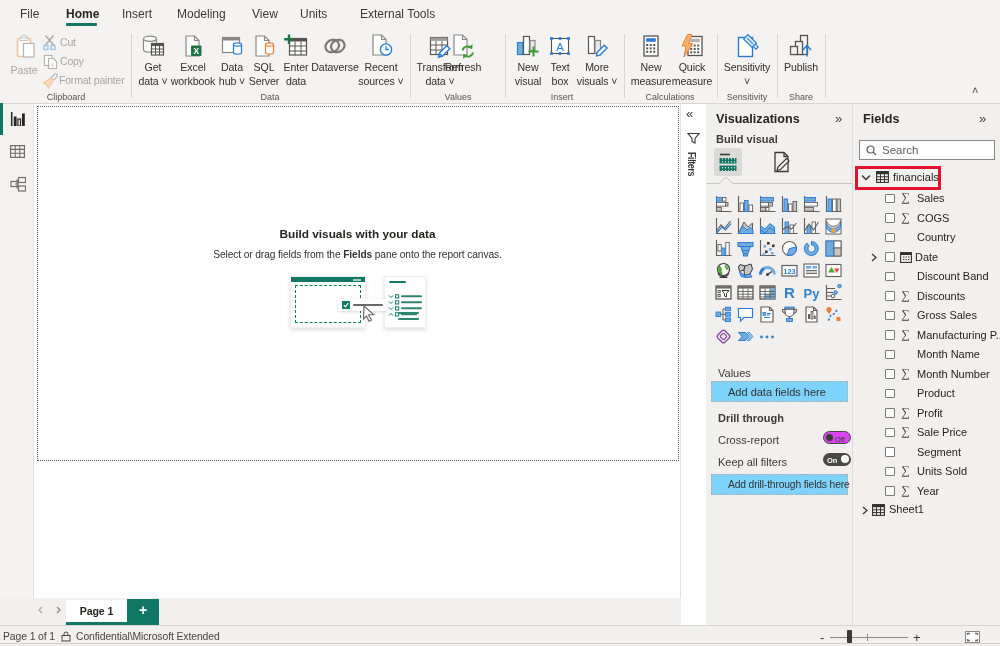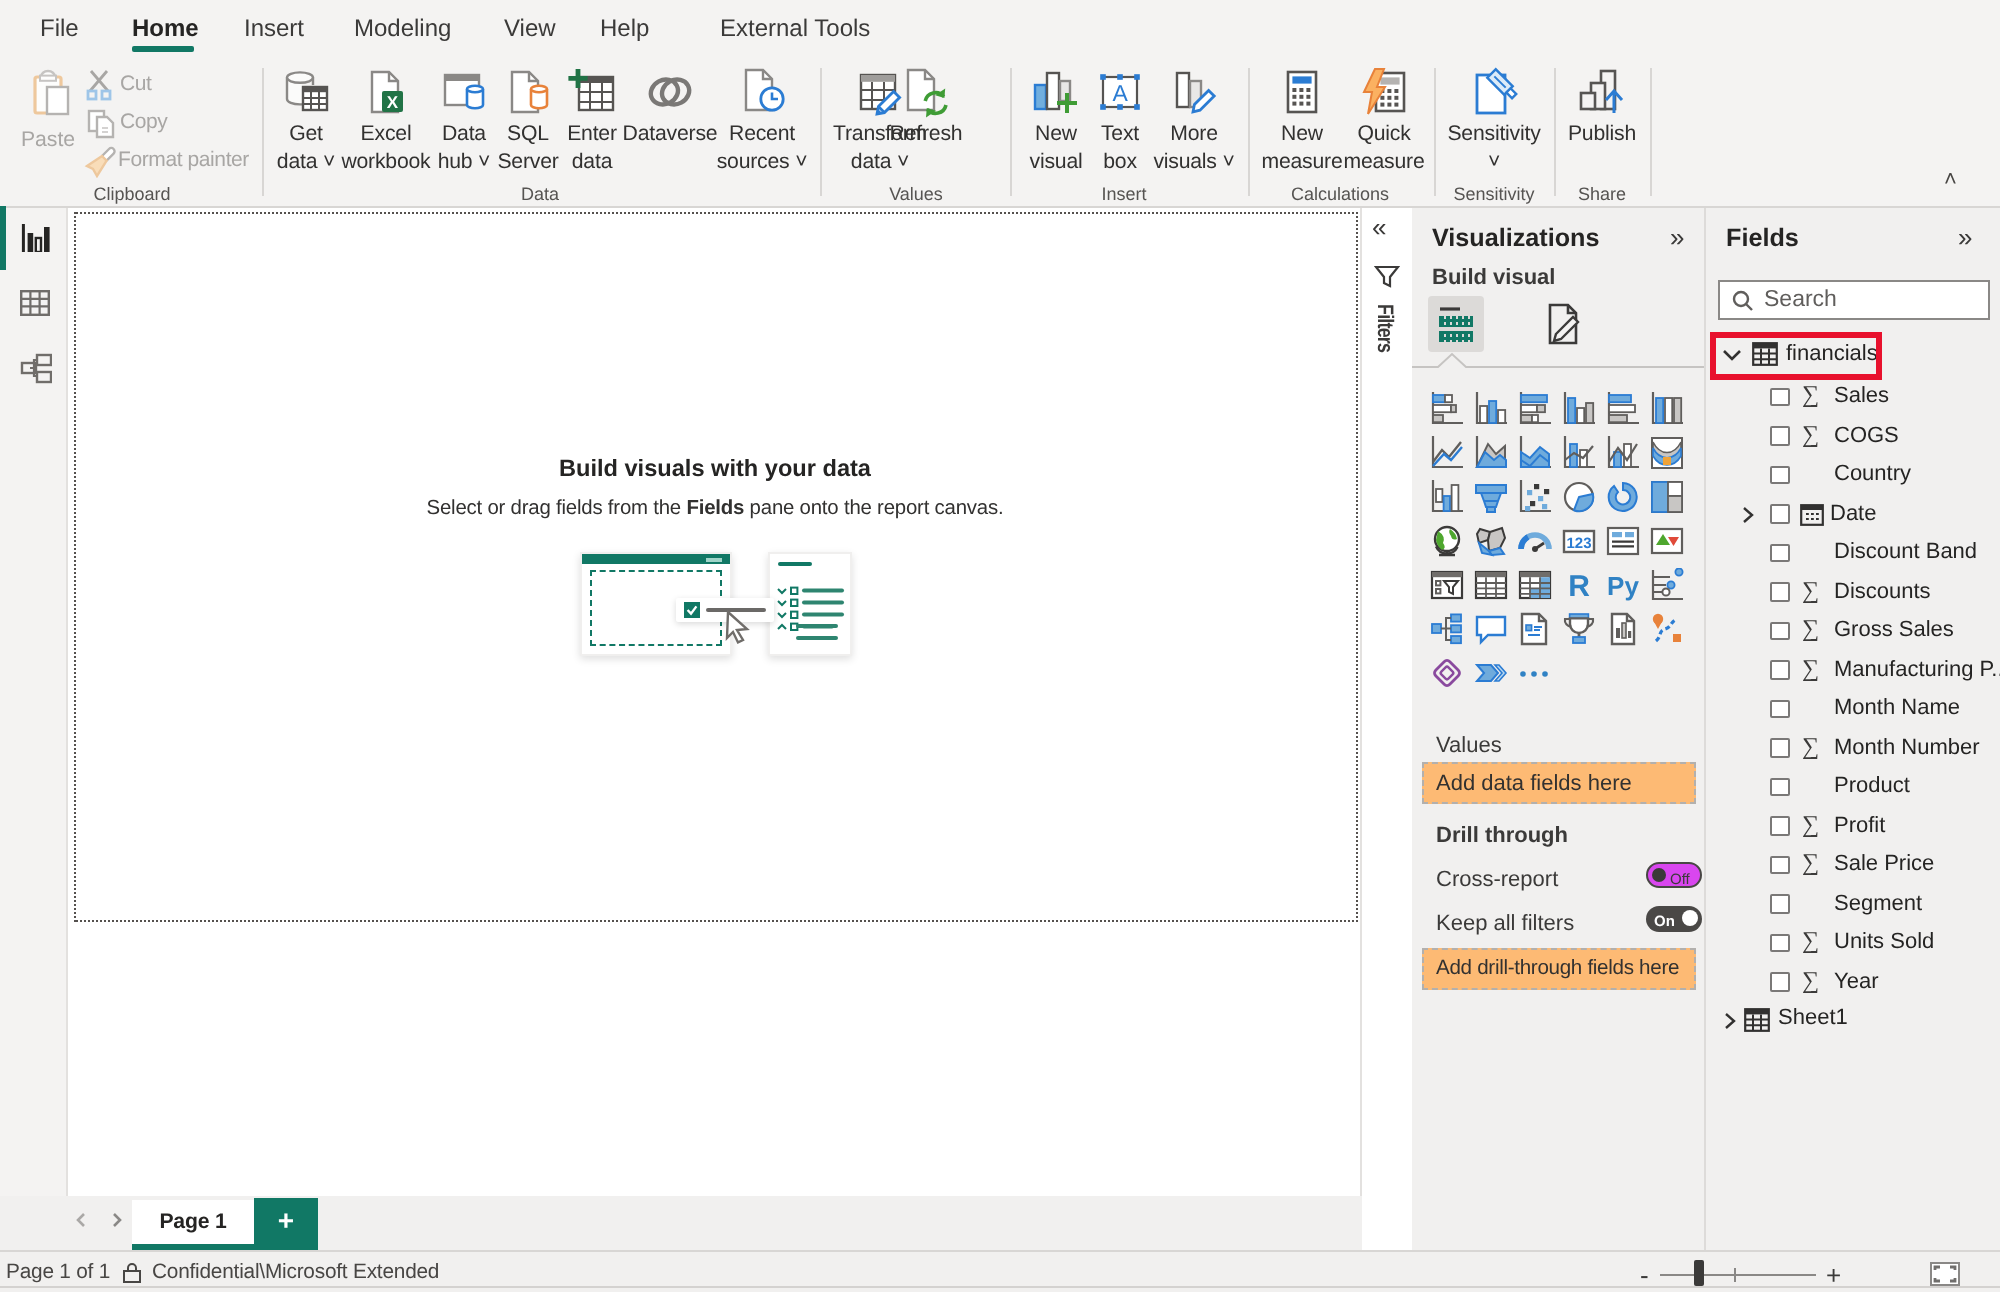--- a/index.html
+++ b/index.html
@@ -17,31 +17,31 @@
 .sidebar{left:0;top:104px;width:34px;height:494px;background:var(--bg);border-right:1px solid #e3e1df;}
 .canvas{left:35px;top:104px;width:645px;height:494px;background:#fff;}
 .fstrip{left:680px;top:104px;width:26px;height:521px;background:#fff;border-left:1px solid #e3e1df;}
 .vizpane{left:706px;top:104px;width:146px;height:521px;background:var(--bg2);}
 .fldpane{left:852px;top:104px;width:148px;height:521px;background:var(--bg2);border-left:1px solid #dddbd9;overflow:hidden;}
 .tabbar{left:0px;top:598px;width:681px;height:27px;background:var(--bg2);}
 .statusbar{left:0;top:625px;width:1000px;height:21px;background:var(--bg2);border-top:1px solid #d8d6d4;font-size:10.4px;letter-spacing:-0.1px;color:#484644;}
 .fieldrow{position:absolute;font-size:11px;color:#252423;white-space:nowrap;}
 .cb{position:absolute;width:9.5px;height:9.5px;border:1px solid #7a7877;background:#fff;border-radius:1px;}
 .sig{position:absolute;font-size:12px;color:#3b3a39;font-family:"Liberation Serif",serif;}
-.dashbox{position:absolute;border:1px dashed #b3b0ad;font-size:11px;color:#323130;display:flex;align-items:center;padding-left:6px;background:#fdba74;white-space:nowrap;}
+.dashbox{position:absolute;border:1px dashed #b3b0ad;font-size:11px;color:#323130;display:flex;align-items:center;padding-left:16px;background:#7dd3fc;white-space:nowrap;}
 </style></head>
 <body>
 
 <div class="abs menubar">
   <span class="mi" style="left:20px;">File</span>
   <span class="mi" style="left:66px;font-weight:bold;color:#252423;">Home</span>
   <span class="mi" style="left:122px;">Insert</span>
   <span class="mi" style="left:177px;">Modeling</span>
   <span class="mi" style="left:252px;">View</span>
-  <span class="mi" style="left:300px;">Help</span>
+  <span class="mi" style="left:300px;">Units</span>
   <span class="mi" style="left:326px;margin-left:34px;">External Tools</span>
   <div class="abs" style="left:66px;top:23px;width:31px;height:3px;background:var(--teal);border-radius:1px;"></div>
 </div>
 
 <div class="abs ribbon">
   <div class="gdiv" style="left:131px;"></div>
   <div class="gdiv" style="left:410px;"></div>
   <div class="gdiv" style="left:505px;"></div>
   <div class="gdiv" style="left:624px;"></div>
   <div class="gdiv" style="left:717px;"></div>

